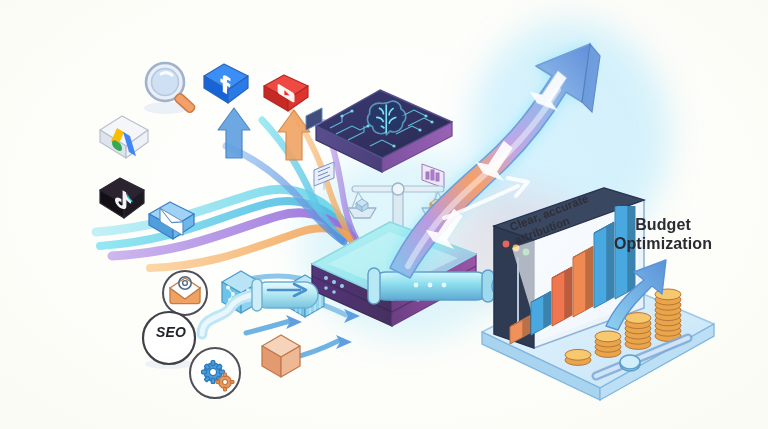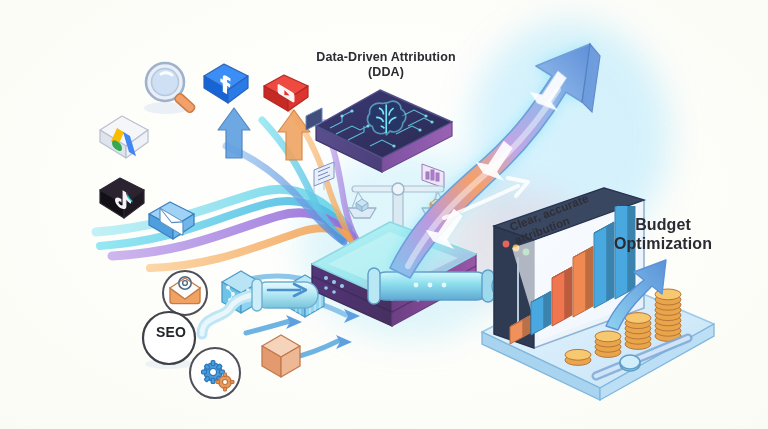--- a/index.html
+++ b/index.html
@@ -28,21 +28,21 @@
   #title-dda { left: 296px; top: 50px; width: 180px; font-size: 12.5px; }
   #label-budget { left: 613px; top: 216px; width: 100px; font-size: 16px; }
   #label-clear {
     left: 508px; top: 222px; width: 118px;
     font-size: 11.5px; text-align: left;
     transform: rotate(-21deg); transform-origin: 0 0;
     color: #2e2e38;
   }
   #label-seo {
     left: 146px; top: 324px; width: 50px;
-    font-size: 14px; color: #22252c;
+    font-size: 14px; color: #22252c; font-style: italic;
   }
 
   
   .tile { position: absolute; }
   .tile svg { display: block; overflow: visible; }
 
   .glow {
     position: absolute;
     border-radius: 50%;
     filter: blur(16px);
@@ -340,24 +340,20 @@
         <path d="M33,21 C29,22 26,24 25,28"></path>
         <path d="M16,31 C18,30 19,32 20,33"></path>
       </g>
 
       <g opacity=".9">
         <path d="M-2,34 L14,26 L14,40 L-2,48 Z" fill="#2d3c6e" stroke="#5b7bb5" stroke-width="1"></path>
       </g>
     </svg>
   </div>
 
-  <div class="abs label" id="title-dda">
-    <div>Data-Driven Attribution</div>
-    <div>(DDA)</div>
-  </div>
 
   <svg class="abs" style="left:312px;top:160px;" width="140" height="60" viewBox="0 0 140 60">
     <g stroke="#7e92c6" stroke-width="1">
       <path d="M2,10 L22,2 L22,18 L2,26 Z" fill="#e9eefb"></path>
       <g stroke="#6f86bd" stroke-width="1">
         <path d="M6,12 L18,7"></path>
           <path d="M6,16 L16,12"></path>
           <path d="M6,20 L18,15"></path>
       </g>
       <path d="M2,26 L2,34 M12,22 L12,30" stroke="#b6c2dc"></path>

